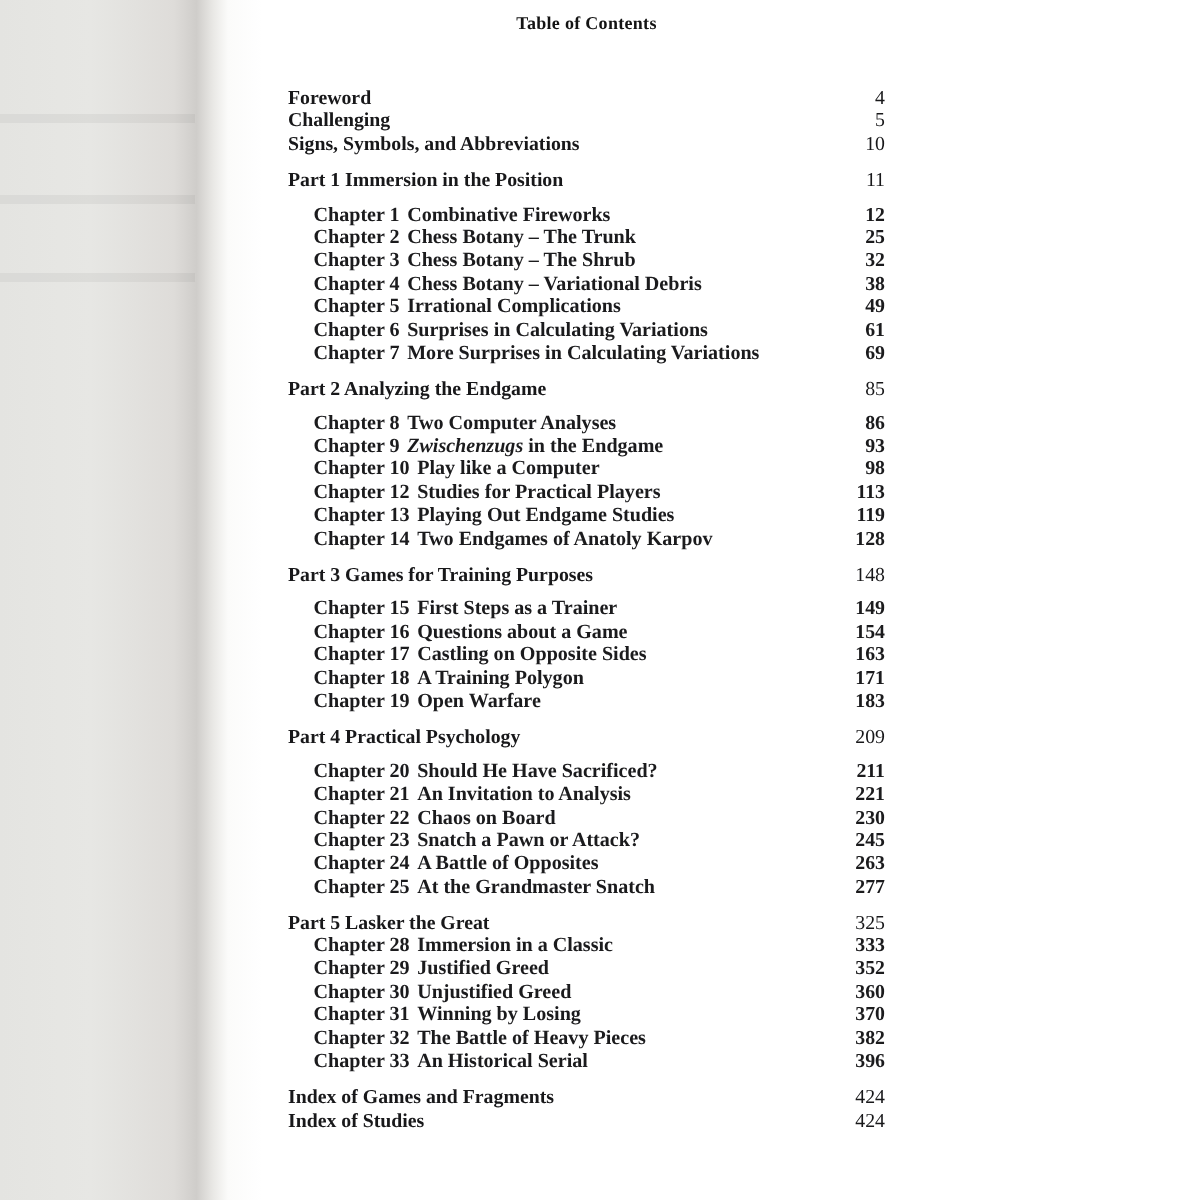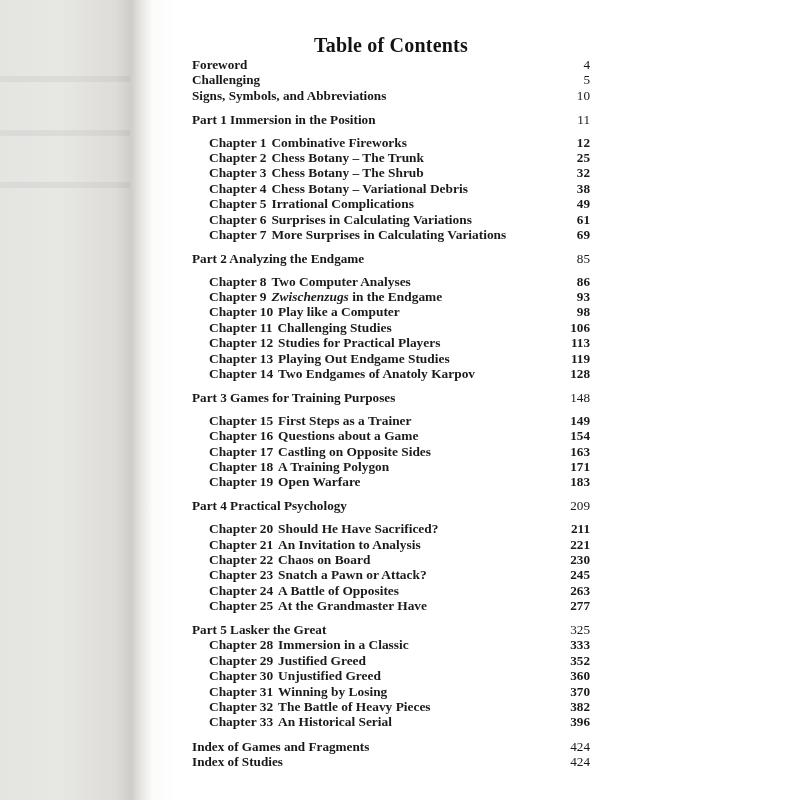--- a/index.html
+++ b/index.html
@@ -51,24 +51,24 @@
   #toc-page {
     position: absolute;
     left: 0; top: 0;
     width: 800px;
     height: 800px;
   }
 
   #toc-title {
     position: absolute;
     left: 192px;
-    top: 34px;
+    top: 8px;
     width: 398px;
     text-align: center;
-    font-size: 20px;
+    font-size: 12px;
     font-weight: bold;
     color: #131313;
     letter-spacing: 0.2px;
   }
 
   #toc-entries {
     position: absolute;
     left: 192px;
     top: 57px;
     width: 398px;
@@ -152,37 +152,36 @@
       <div class="entry chapter"><span class="label"><span>Chapter 2</span><span class="ch-title">Chess Botany – The Trunk</span></span><span class="page-no">25</span></div>
       <div class="entry chapter"><span class="label"><span>Chapter 3</span><span class="ch-title">Chess Botany – The Shrub</span></span><span class="page-no">32</span></div>
       <div class="entry chapter"><span class="label"><span>Chapter 4</span><span class="ch-title">Chess Botany – Variational Debris</span></span><span class="page-no">38</span></div>
       <div class="entry chapter"><span class="label"><span>Chapter 5</span><span class="ch-title">Irrational Complications</span></span><span class="page-no">49</span></div>
       <div class="entry chapter"><span class="label"><span>Chapter 6</span><span class="ch-title">Surprises in Calculating Variations</span></span><span class="page-no">61</span></div>
       <div class="entry chapter"><span class="label"><span>Chapter 7</span><span class="ch-title">More Surprises in Calculating Variations</span></span><span class="page-no">69</span></div>
       <div class="entry part gap-before-part"><span class="label">Part 2  Analyzing the Endgame</span><span class="page-no">85</span></div>
       <div class="entry chapter gap-after-part"><span class="label"><span>Chapter 8</span><span class="ch-title">Two Computer Analyses</span></span><span class="page-no">86</span></div>
       <div class="entry chapter"><span class="label"><span>Chapter 9</span><span class="ch-title"><span class="ital">Zwischenzugs</span><span> in the Endgame</span></span></span><span class="page-no">93</span></div>
       <div class="entry chapter"><span class="label"><span>Chapter 10</span><span class="ch-title">Play like a Computer</span></span><span class="page-no">98</span></div>
-      <div class="entry chapter"><span class="label"><span>Chapter 11</span><span class="ch-title">Challenging Studies</span></span><span class="page-no">106</span></div>
       <div class="entry chapter"><span class="label"><span>Chapter 12</span><span class="ch-title">Studies for Practical Players</span></span><span class="page-no">113</span></div>
       <div class="entry chapter"><span class="label"><span>Chapter 13</span><span class="ch-title">Playing Out Endgame Studies</span></span><span class="page-no">119</span></div>
       <div class="entry chapter"><span class="label"><span>Chapter 14</span><span class="ch-title">Two Endgames of Anatoly Karpov</span></span><span class="page-no">128</span></div>
       <div class="entry part gap-before-part"><span class="label">Part 3  Games for Training Purposes</span><span class="page-no">148</span></div>
       <div class="entry chapter gap-after-part"><span class="label"><span>Chapter 15</span><span class="ch-title">First Steps as a Trainer</span></span><span class="page-no">149</span></div>
       <div class="entry chapter"><span class="label"><span>Chapter 16</span><span class="ch-title">Questions about a Game</span></span><span class="page-no">154</span></div>
       <div class="entry chapter"><span class="label"><span>Chapter 17</span><span class="ch-title">Castling on Opposite Sides</span></span><span class="page-no">163</span></div>
       <div class="entry chapter"><span class="label"><span>Chapter 18</span><span class="ch-title">A Training Polygon</span></span><span class="page-no">171</span></div>
       <div class="entry chapter"><span class="label"><span>Chapter 19</span><span class="ch-title">Open Warfare</span></span><span class="page-no">183</span></div>
       <div class="entry part gap-before-part"><span class="label">Part 4  Practical Psychology</span><span class="page-no">209</span></div>
       <div class="entry chapter gap-after-part"><span class="label"><span>Chapter 20</span><span class="ch-title">Should He Have Sacrificed?</span></span><span class="page-no">211</span></div>
       <div class="entry chapter"><span class="label"><span>Chapter 21</span><span class="ch-title">An Invitation to Analysis</span></span><span class="page-no">221</span></div>
       <div class="entry chapter"><span class="label"><span>Chapter 22</span><span class="ch-title">Chaos on Board</span></span><span class="page-no">230</span></div>
       <div class="entry chapter"><span class="label"><span>Chapter 23</span><span class="ch-title">Snatch a Pawn or Attack?</span></span><span class="page-no">245</span></div>
       <div class="entry chapter"><span class="label"><span>Chapter 24</span><span class="ch-title">A Battle of Opposites</span></span><span class="page-no">263</span></div>
-      <div class="entry chapter"><span class="label"><span>Chapter 25</span><span class="ch-title">At the Grandmaster Have</span></span><span class="page-no">277</span></div>
+      <div class="entry chapter"><span class="label"><span>Chapter 25</span><span class="ch-title">At the Grandmaster Snatch</span></span><span class="page-no">277</span></div>
       <div class="entry part gap-before-part"><span class="label">Part 5  Lasker the Great</span><span class="page-no">325</span></div>
       <div class="entry chapter"><span class="label"><span>Chapter 28</span><span class="ch-title">Immersion in a Classic</span></span><span class="page-no">333</span></div>
       <div class="entry chapter"><span class="label"><span>Chapter 29</span><span class="ch-title">Justified Greed</span></span><span class="page-no">352</span></div>
       <div class="entry chapter"><span class="label"><span>Chapter 30</span><span class="ch-title">Unjustified Greed</span></span><span class="page-no">360</span></div>
       <div class="entry chapter"><span class="label"><span>Chapter 31</span><span class="ch-title">Winning by Losing</span></span><span class="page-no">370</span></div>
       <div class="entry chapter"><span class="label"><span>Chapter 32</span><span class="ch-title">The Battle of Heavy Pieces</span></span><span class="page-no">382</span></div>
       <div class="entry chapter"><span class="label"><span>Chapter 33</span><span class="ch-title">An Historical Serial</span></span><span class="page-no">396</span></div>
       <div class="entry index gap-before-index"><span class="label">Index of Games and Fragments</span><span class="page-no">424</span></div>
       <div class="entry index"><span class="label">Index of Studies</span><span class="page-no">424</span></div>
     </div>

